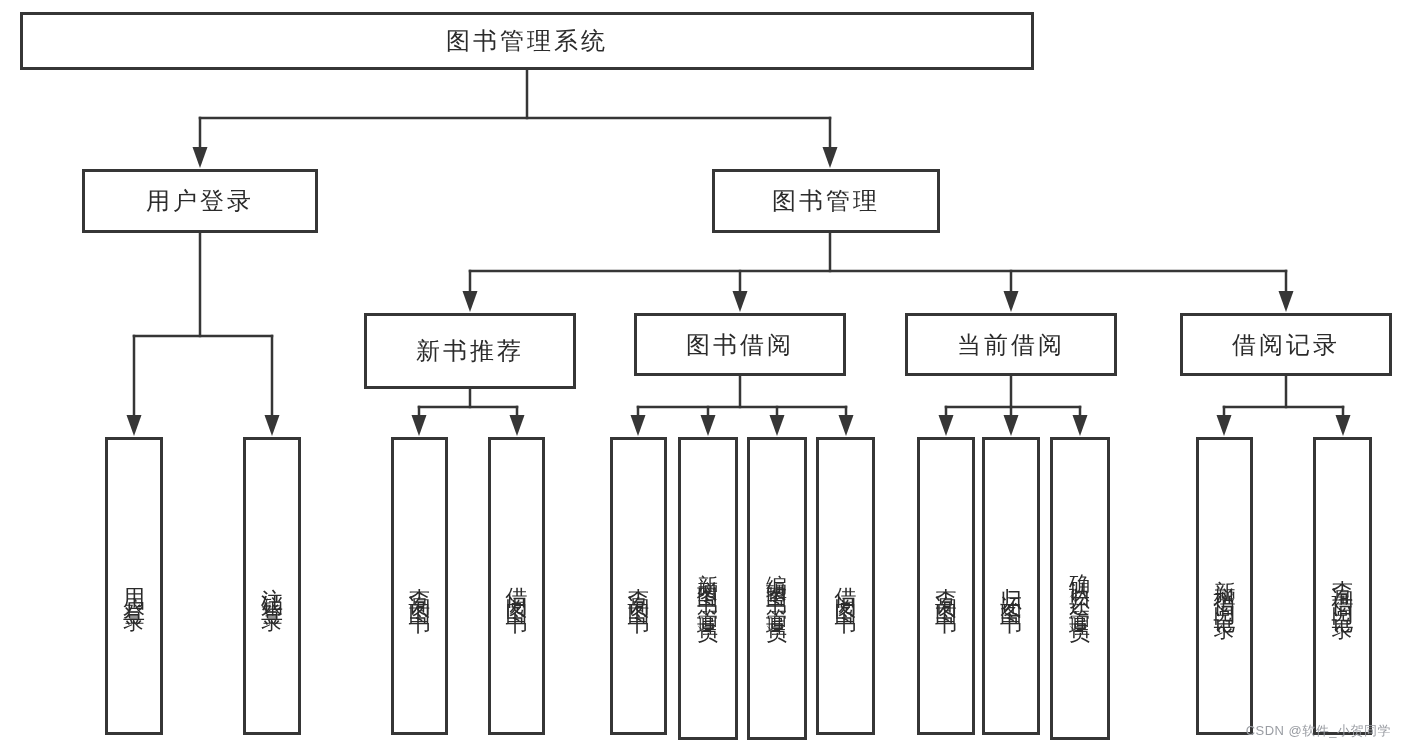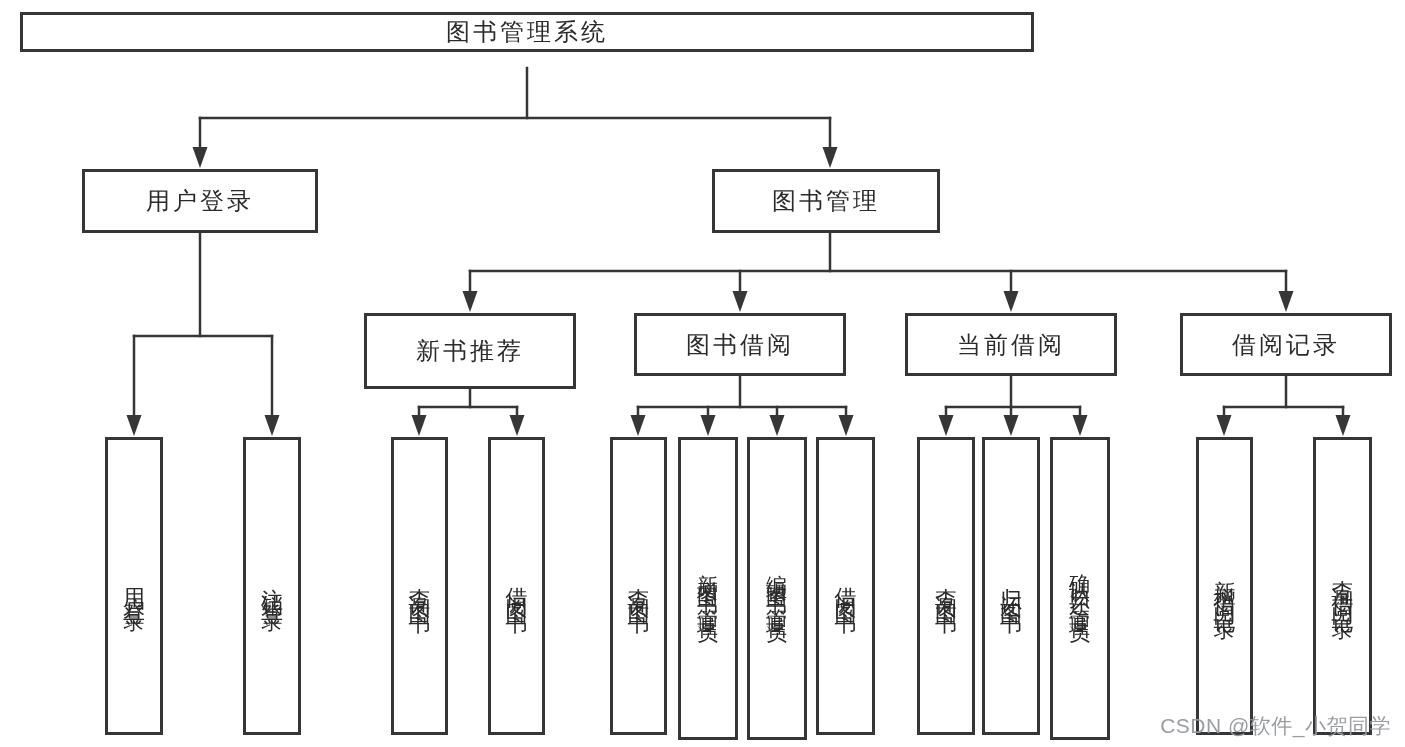--- a/index.html
+++ b/index.html
@@ -34,21 +34,21 @@
     writing-mode:vertical-rl;
     letter-spacing:8px;
     line-height:1;
     white-space:nowrap;
   }
   .vbox.dense .vtext{letter-spacing:7px;font-size:21px;}
   .watermark{
     position:absolute;
     right:14px;bottom:7px;
     color:var(--watermark);
-    font-size:21px;
+    font-size:13px;
     letter-spacing:0.5px;
     z-index:3;
     white-space:nowrap;
   }
 </style>
 </head>
 <body>
 
 <div class="canvas">
 
@@ -108,21 +108,21 @@
     <polygon points="708,436 700.5,415 715.5,415"></polygon>
     <polygon points="777,436 769.5,415 784.5,415"></polygon>
     <polygon points="846,436 838.5,415 853.5,415"></polygon>
     <polygon points="946,436 938.5,415 953.5,415"></polygon>
     <polygon points="1011,436 1003.5,415 1018.5,415"></polygon>
     <polygon points="1080,436 1072.5,415 1087.5,415"></polygon>
     <polygon points="1224,436 1216.5,415 1231.5,415"></polygon>
     <polygon points="1343,436 1335.5,415 1350.5,415"></polygon>
   </svg>
 
-  <div class="box hbox" style="left:20px;top:12px;width:1014px;height:40px;">
+  <div class="box hbox" style="left:20px;top:12px;width:1014px;height:58px;">
     <span>图书管理系统</span>
   </div>
 
   <div class="box hbox" style="left:82px;top:169px;width:236px;height:64px;">
     <span>用户登录</span>
   </div>
   <div class="box hbox" style="left:712px;top:169px;width:228px;height:64px;">
     <span>图书管理</span>
   </div>
 

